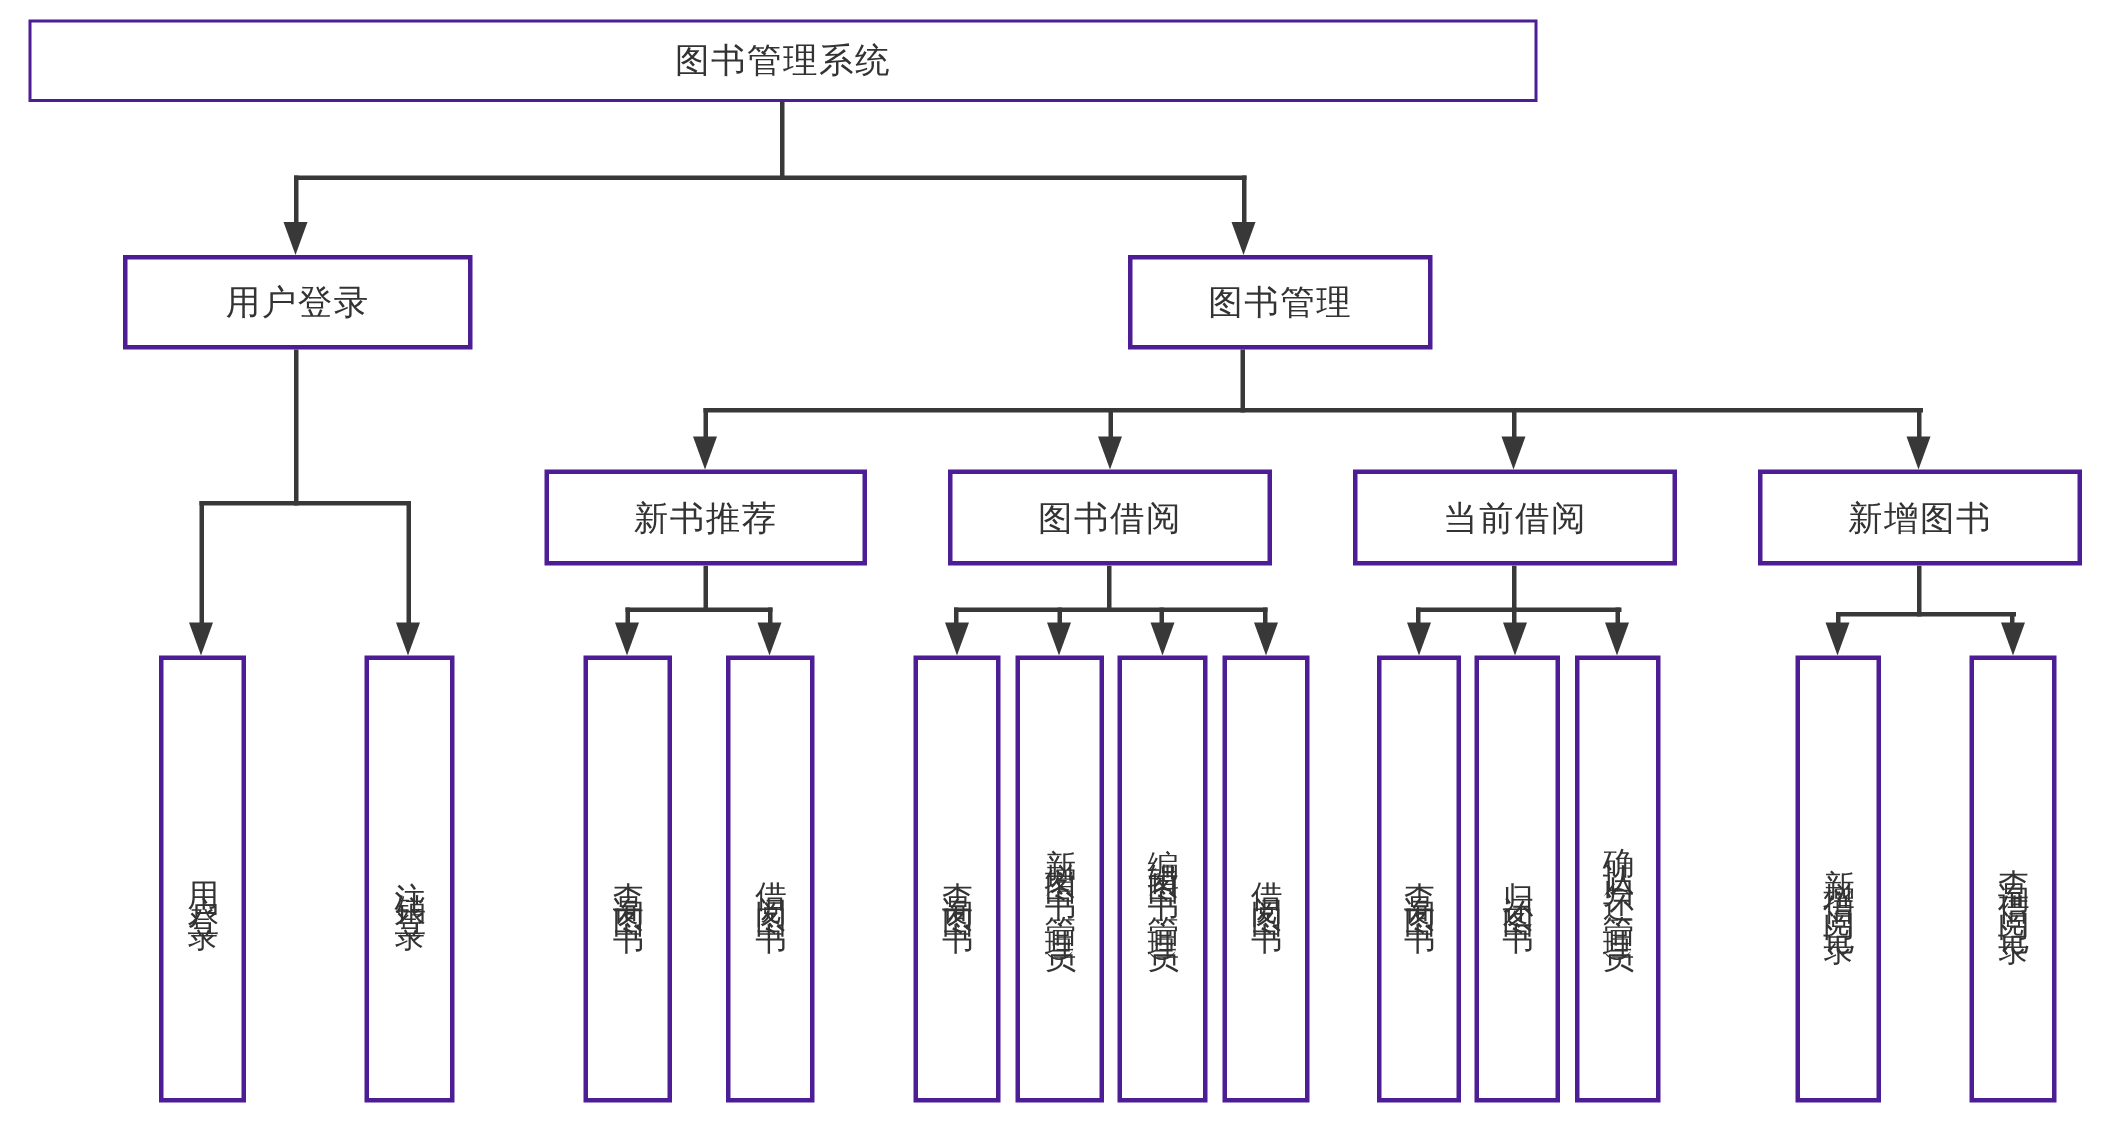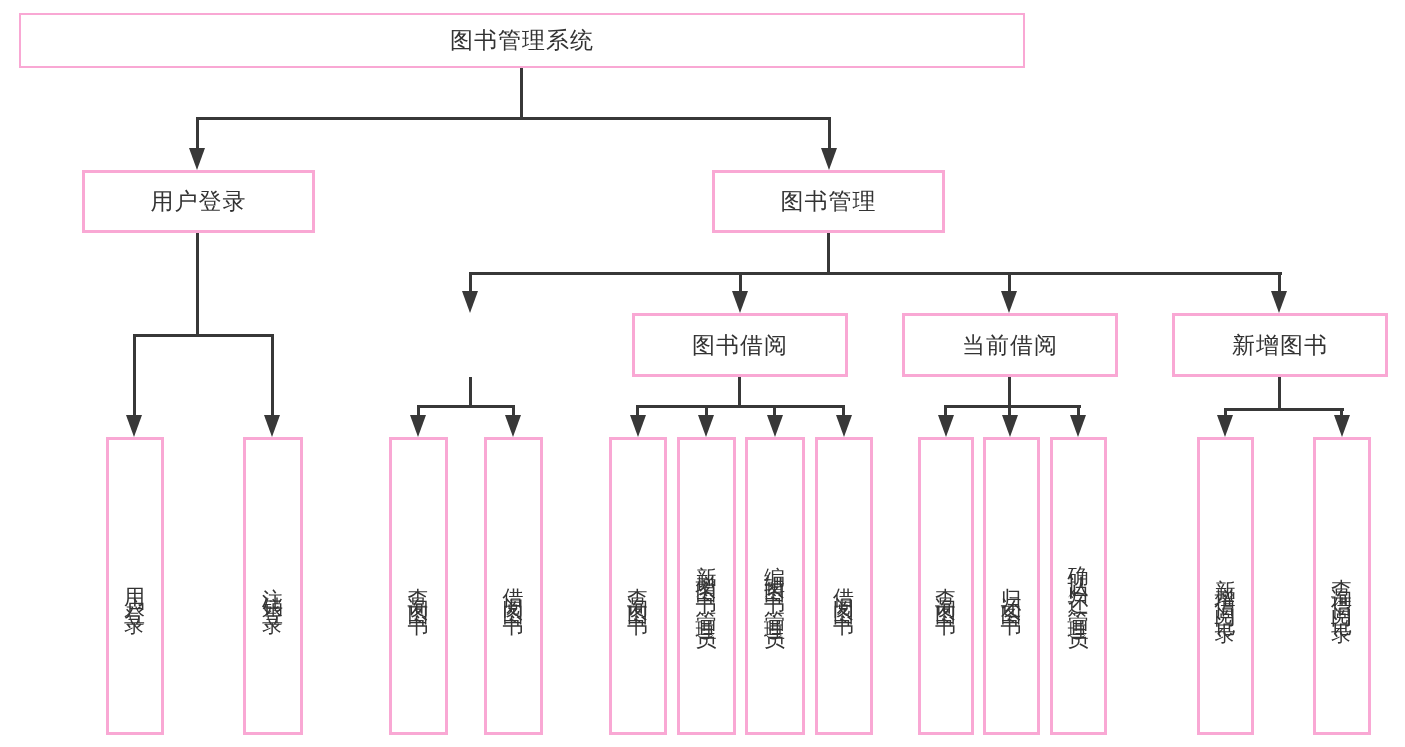--- a/index.html
+++ b/index.html
@@ -2,21 +2,21 @@
 <html><head>
 <meta charset="utf-8">
 <style>
   html,body{margin:0;padding:0;background:#ffffff;}
   .stage{
     position:relative;width:1405px;height:747px;background:#ffffff;
     font-family:"Liberation Sans",sans-serif;overflow:hidden;
   }
   .box{
     position:absolute;box-sizing:border-box;background:#ffffff;
-    border:3px solid #f9a8d4;color:#333333;
+    border:3px solid #4c1d95;color:#333333;
     display:flex;align-items:center;justify-content:center;
     font-size:23px;letter-spacing:1px;z-index:2;
   }
   .box.root{border-width:2px;}
   .box.vbox{
     font-size:21px;letter-spacing:9px;
     writing-mode:vertical-rl;text-orientation:mixed;
     line-height:1;padding-top:6px;
   }
   .hline,.vline{position:absolute;background:#383838;z-index:1;}
@@ -98,24 +98,27 @@
   <div class="arrow" style="left:1334px;top:415px;"></div>
 
   <div class="box root" style="left:19px;top:13px;width:1006px;height:55px;">
     <span>图书管理系统</span>
   </div>
 
   <div class="box" style="left:82px;top:170px;width:233px;height:63px;">
     <span>用户登录</span>
   </div>
 
-  <div class="box" style="left:712px;top:170px;width:233px;height:63px;">
+  <div class="box" style="left:752px;top:170px;width:203px;height:63px;">
     <span>图书管理</span>
   </div>
 
+  <div class="box" style="left:363px;top:313px;width:215px;height:64px;">
+    <span>新书推荐</span>
+  </div>
 
   <div class="box" style="left:902px;top:313px;width:216px;height:64px;">
     <span>当前借阅</span>
   </div>
 
   <div class="box" style="left:632px;top:313px;width:216px;height:64px;">
     <span>图书借阅</span>
   </div>
 
   <div class="box" style="left:1172px;top:313px;width:216px;height:64px;">

